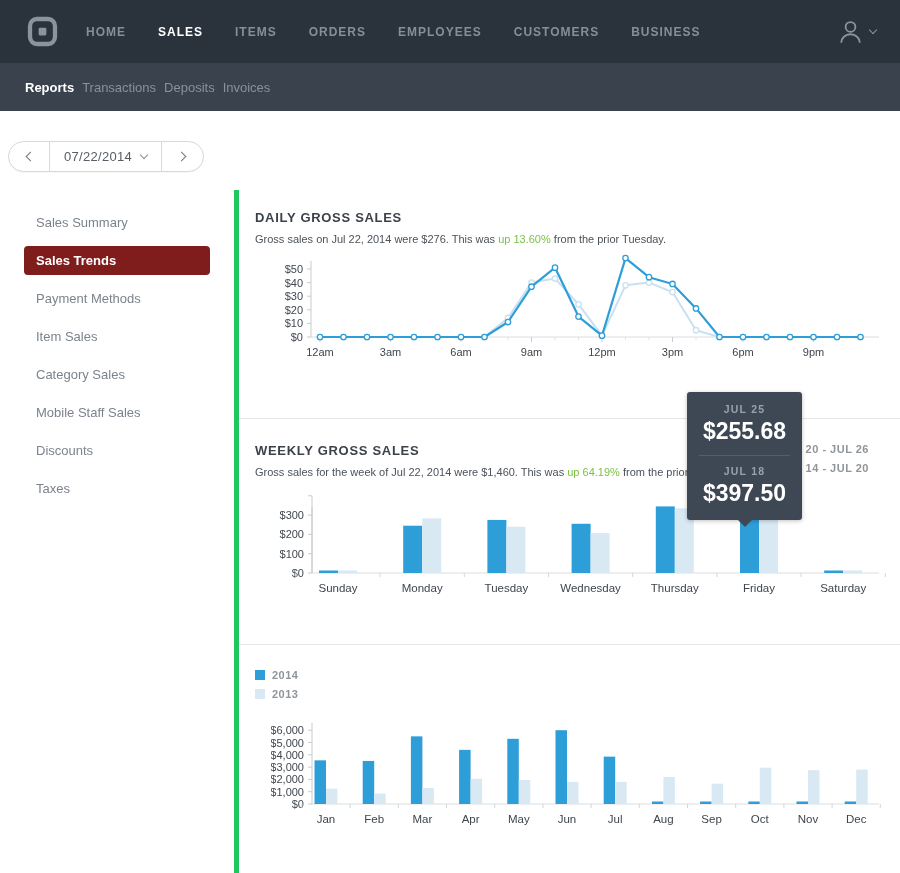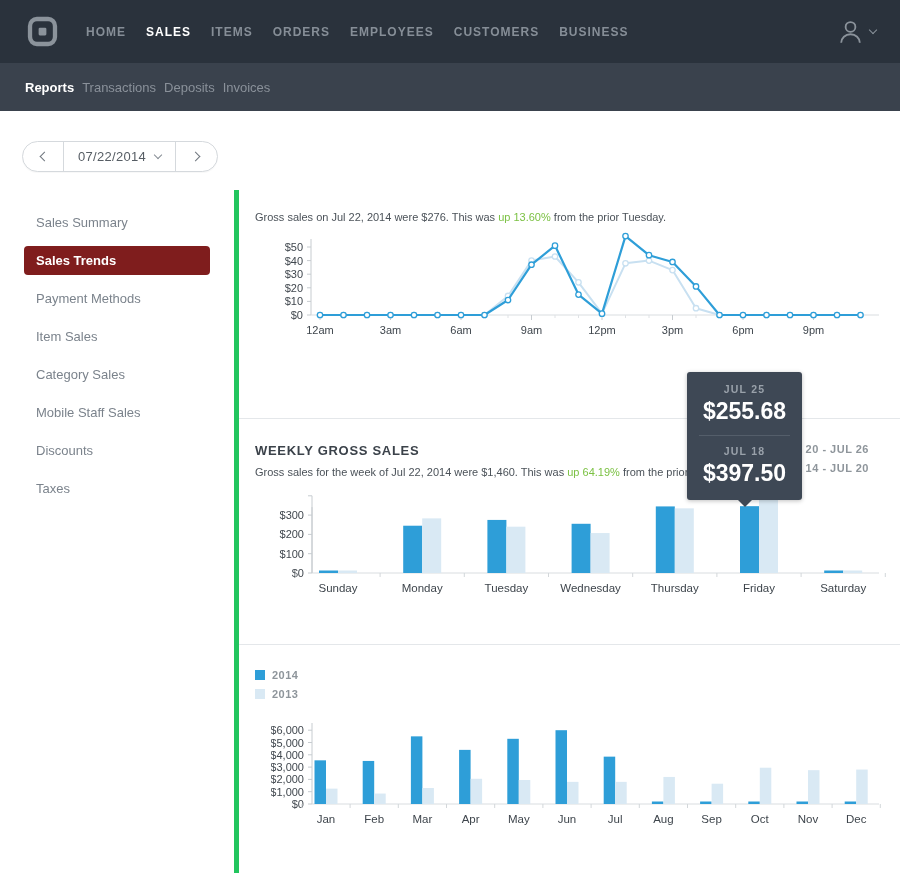--- a/index.html
+++ b/index.html
@@ -1,33 +1,33 @@
 <!DOCTYPE html>
 <html><head>
 <meta charset="utf-8">
 <style>
   * { margin:0; padding:0; box-sizing:border-box; }
   html,body { width:900px; height:873px; background:#fff; font-family:"Liberation Sans",sans-serif; overflow:hidden; position:relative; }
 
   
   .topnav { height:63px; background:#2a323c; display:flex; align-items:center; padding:0 24px 0 27px; }
   .logo { width:31px; height:31px; margin-right:28px; flex:none; cursor:pointer; }
-  .topnav-items { display:flex; align-items:center; gap:20px; }
+  .topnav-items { display:flex; align-items:center; gap:32px; }
   .topnav-item { font-size:12px; font-weight:bold; letter-spacing:1px; color:#868e97; cursor:pointer; }
   .topnav-item.active { color:#ffffff; }
   .account { margin-left:auto; display:flex; align-items:center; gap:7px; cursor:pointer; }
   .chev { width:6px; height:6px; border-right:1.5px solid #8b939b; border-bottom:1.5px solid #8b939b; transform:rotate(45deg); margin-top:-3px; }
 
   
   .subnav { height:48px; background:#3a424d; display:flex; align-items:center; gap:8px; padding:3px 25px; }
   .subnav-item { font-size:13px; color:#8a919a; cursor:pointer; }
   .subnav-item.active { color:#fff; font-weight:bold; }
 
   
-  .datebar { height:79px; padding:30px 0 0 22px; background:#fff; }
+  .datebar { height:79px; padding:30px 0 0 8px; background:#fff; }
   .pill { display:inline-flex; height:31px; border:1px solid #d5d9dd; border-radius:16px; background:#fff; overflow:hidden; box-shadow:0 1px 1px rgba(0,0,0,0.03); }
   .pill > div { display:flex; align-items:center; justify-content:center; }
   .pill-btn { width:41px; cursor:pointer; }
   .pill-btn.prev { border-right:1px solid #d5d9dd; }
   .pill-mid { padding:0 14px; gap:9px; border-right:1px solid #d5d9dd; font-size:13px; color:#565d64; letter-spacing:0.3px; cursor:pointer; }
   .chev-l { width:7px; height:7px; border-left:1.5px solid #6f767e; border-bottom:1.5px solid #6f767e; transform:rotate(45deg); margin-left:3px; }
   .chev-r { width:7px; height:7px; border-right:1.5px solid #6f767e; border-top:1.5px solid #6f767e; transform:rotate(45deg); margin-right:3px; }
   .chev-d { width:6px; height:6px; border-right:1.5px solid #868d94; border-bottom:1.5px solid #868d94; transform:rotate(45deg); margin-top:-3px; }
 
   
@@ -49,21 +49,21 @@
   .legend-row { display:flex; align-items:center; justify-content:flex-end; gap:7px; margin-bottom:7px; font-size:11px; font-weight:bold; letter-spacing:0.5px; color:#8e959b; }
   .swatch { width:10px; height:10px; flex:none; }
 
   .chart-wrap { margin:10px 0 0 16px; }
   svg text { font-family:"Liberation Sans",sans-serif; }
   .ylab { font-size:11px; fill:#40474e; }
   .xlab { font-size:11px; fill:#3e454c; }
   .catlab { font-size:11.5px; fill:#3e454c; }
 
   
-  .tooltip { position:absolute; left:687px; top:372px; width:115px; background:#3e4855; border-radius:3px; text-align:center; padding:11px 0 13px; box-shadow:0 1px 4px rgba(0,0,0,0.25); z-index:10; }
+  .tooltip { position:absolute; left:687px; top:392px; width:115px; background:#3e4855; border-radius:3px; text-align:center; padding:11px 0 13px; box-shadow:0 1px 4px rgba(0,0,0,0.25); z-index:10; }
   .tt-label { font-size:10.5px; font-weight:bold; letter-spacing:1.2px; color:#99a1aa; margin-bottom:3px; }
   .tt-value { font-size:23px; font-weight:bold; color:#fff; }
   .tt-divider { height:1px; background:#545e6a; margin:10px 12px 9px; }
   .tt-arrow { position:absolute; left:50px; bottom:-7px; width:0; height:0; border-left:8px solid transparent; border-right:8px solid transparent; border-top:8px solid #3e4855; }
 </style>
 </head>
 <body>
 
 <div class="topnav">
   <svg class="logo" viewBox="0 0 36 36">
@@ -120,20 +120,21 @@
     <div class="sidebar-item">Mobile Staff Sales</div>
     <div class="sidebar-item">Discounts</div>
     <div class="sidebar-item">Taxes</div>
   </div>
 
   <div class="main">
 
     <div class="section sec1">
       <div class="sec-head">
         <div class="sec-titleblock">
+          <div class="section-title">DAILY GROSS SALES</div>
           <div class="section-desc"><span>Gross sales on Jul 22, 2014 were $276. This was </span><span class="up">up 13.60%</span><span> from the prior Tuesday.</span></div>
         </div>
       </div>
       <div class="chart-wrap" style="margin-top:6px;">
         <svg id="daily-chart" width="620" height="108">
             <line x1="40" y1="7" x2="40" y2="83" stroke="#c7ccd0" stroke-width="1"></line>
             <line x1="36" y1="83" x2="40" y2="83" stroke="#c7ccd0" stroke-width="1"></line>
             <text x="32" y="87" text-anchor="end" class="ylab">$0</text>
             <line x1="36" y1="69.4" x2="40" y2="69.4" stroke="#c7ccd0" stroke-width="1"></line>
             <text x="32" y="73.4" text-anchor="end" class="ylab">$10</text>

